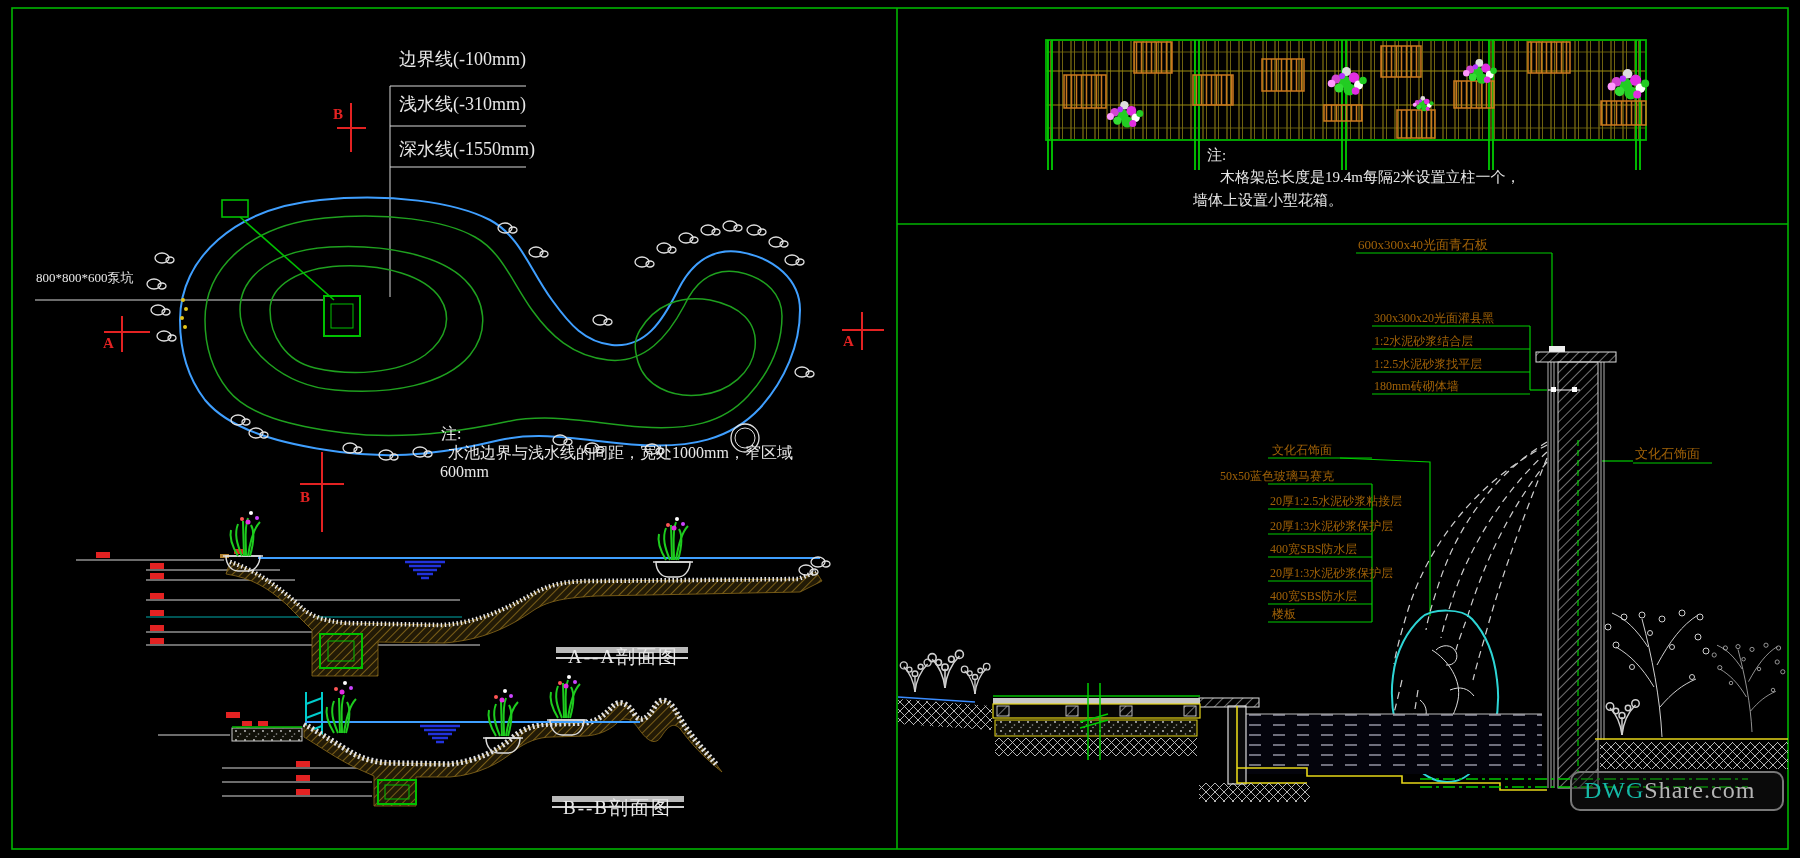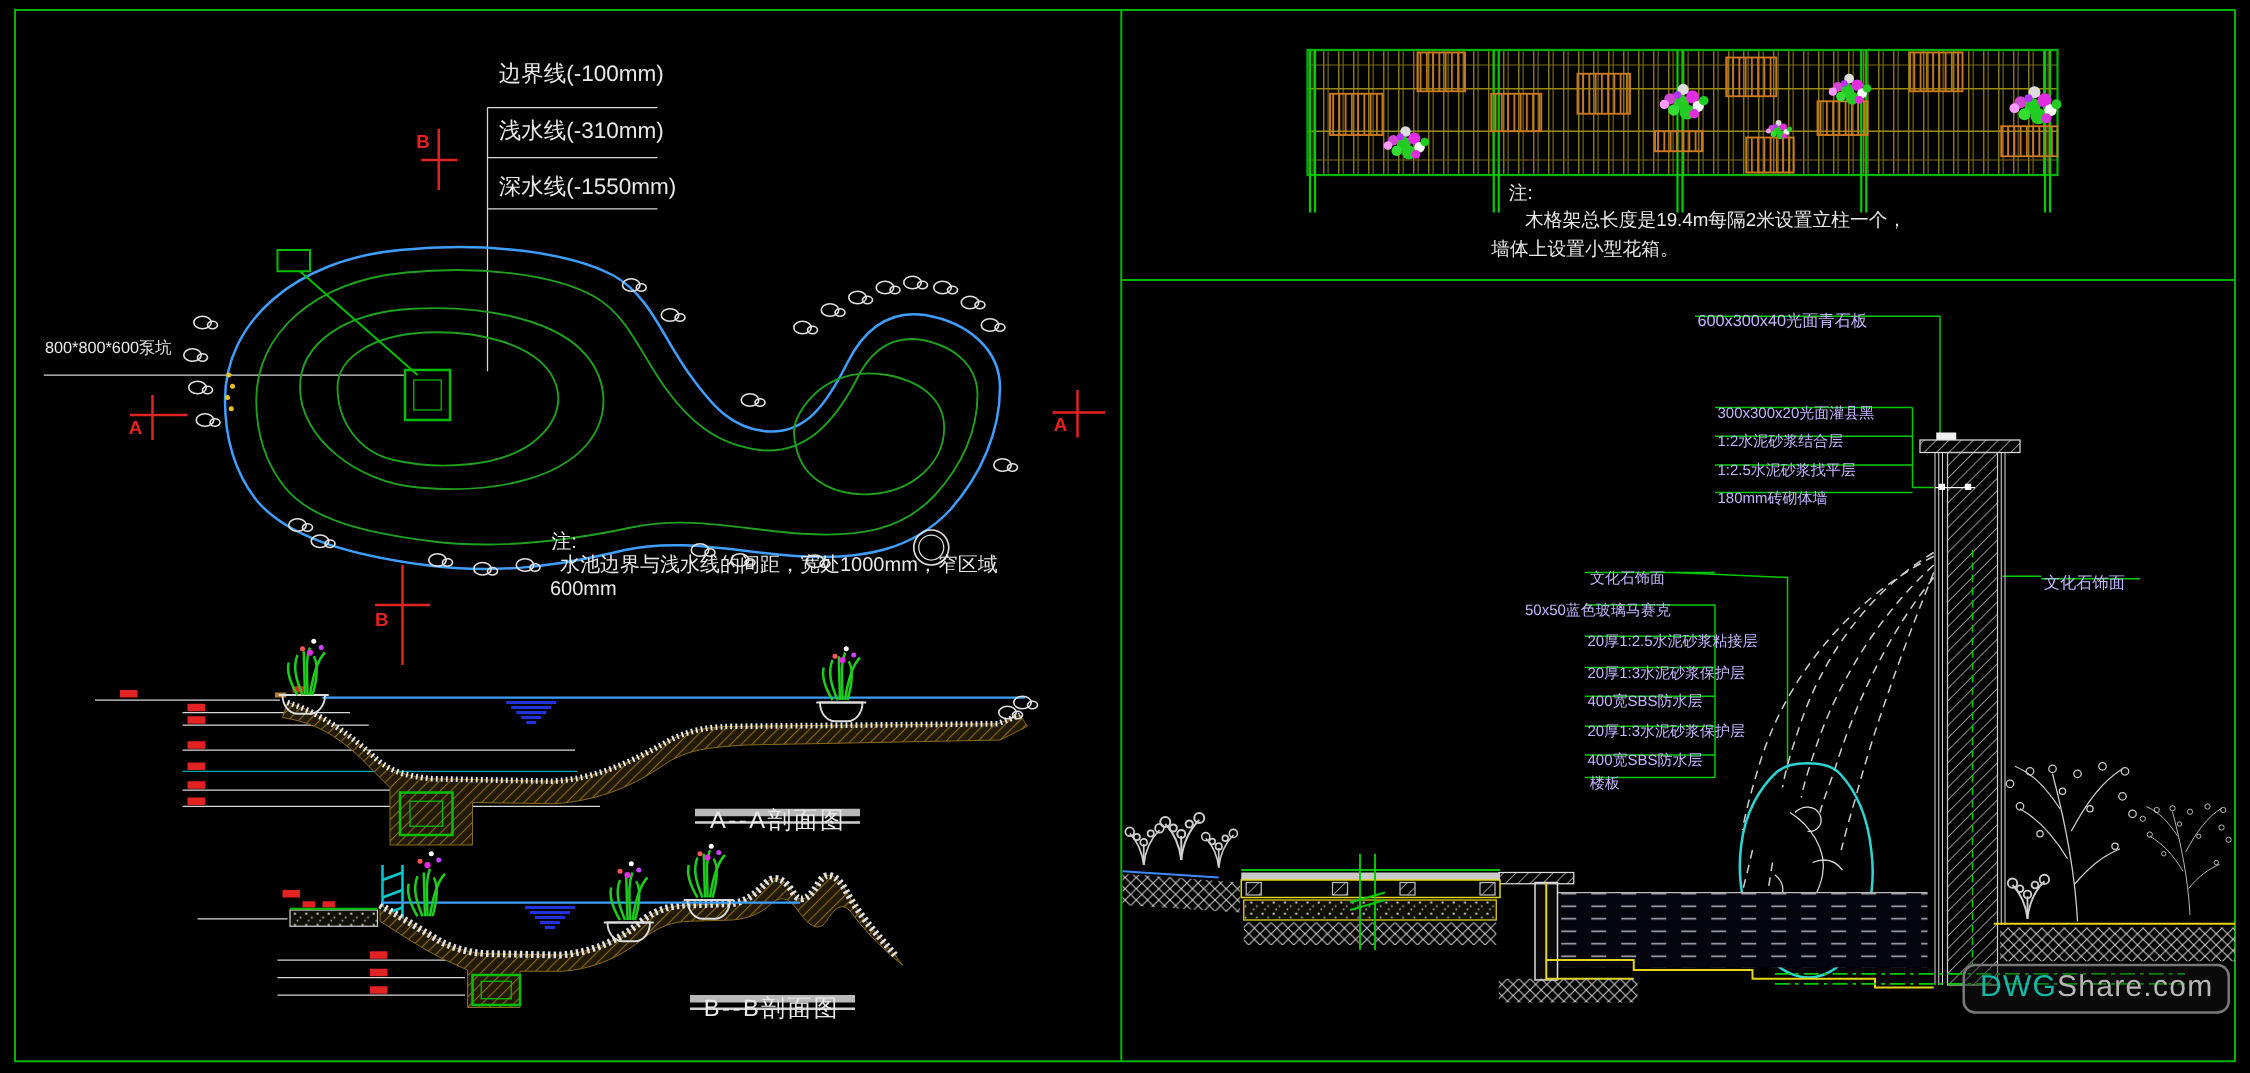--- a/index.html
+++ b/index.html
@@ -1,20 +1,20 @@
 <!DOCTYPE html>
 <html><head>
 <meta charset="utf-8">
 <style>
   html,body{margin:0;padding:0;background:#000;}
   #stage{position:relative;width:1800px;height:858px;background:#000;overflow:hidden;
-         font-family:Liberation Sans, sans-serif;}
+         font-family:Liberation Serif, serif;}
   #cad-svg{position:absolute;left:0;top:0;}
   .t{position:absolute;white-space:nowrap;color:#e8e8e8;line-height:1.1;}
-  .g{color:#c4b5fd;margin-top:12px;}
+  .g{color:#a16207;}
   .red{color:#e32222;font-weight:bold;}
   .s18{font-size:18px;}
   .s17{font-size:13px;}
   .s16{font-size:16px;}
   .s15{font-size:15px;}
   .s19{font-size:19px;letter-spacing:2px;margin-top:24px;}
   .s13{font-size:13px;}
   .s12{font-size:12px;}
   .s14b{font-size:15px;font-weight:bold;}
   #watermark{position:absolute;left:1570px;top:771px;width:198px;height:36px;

